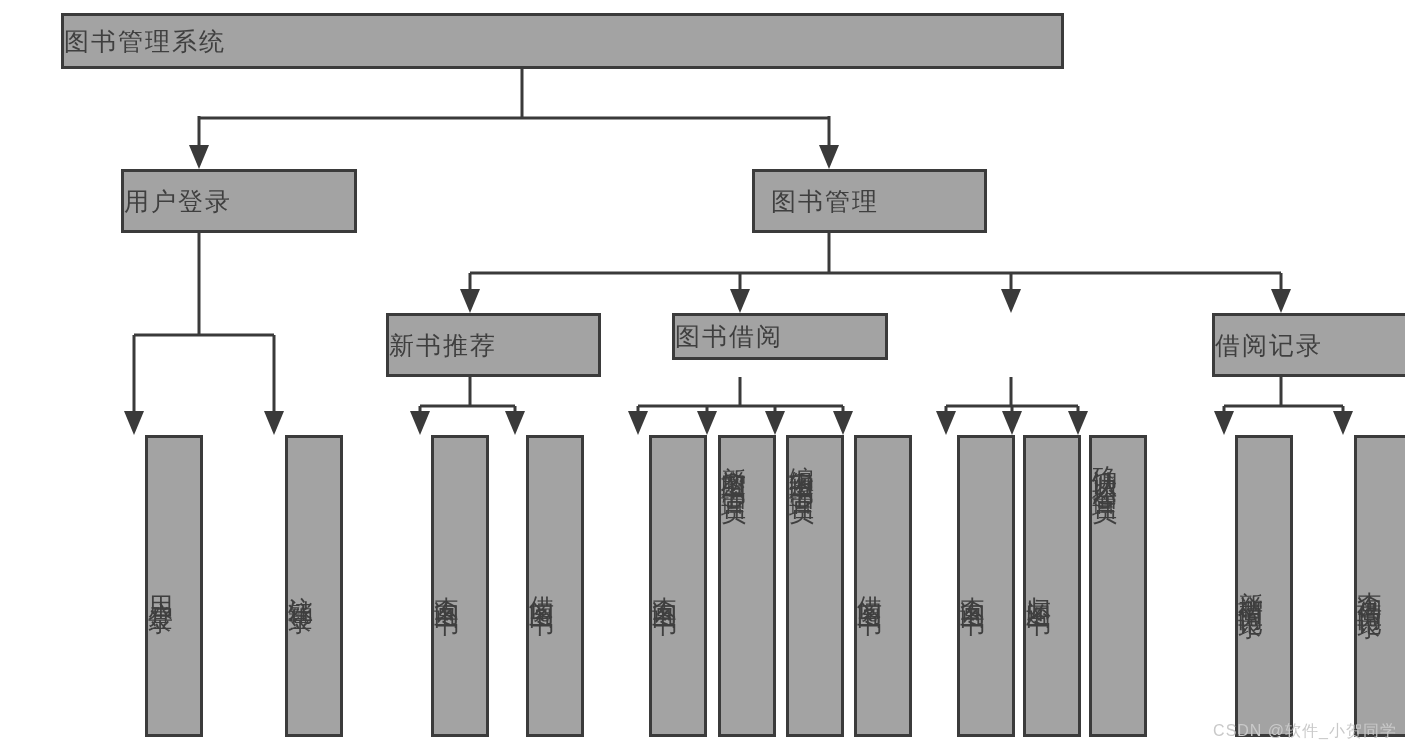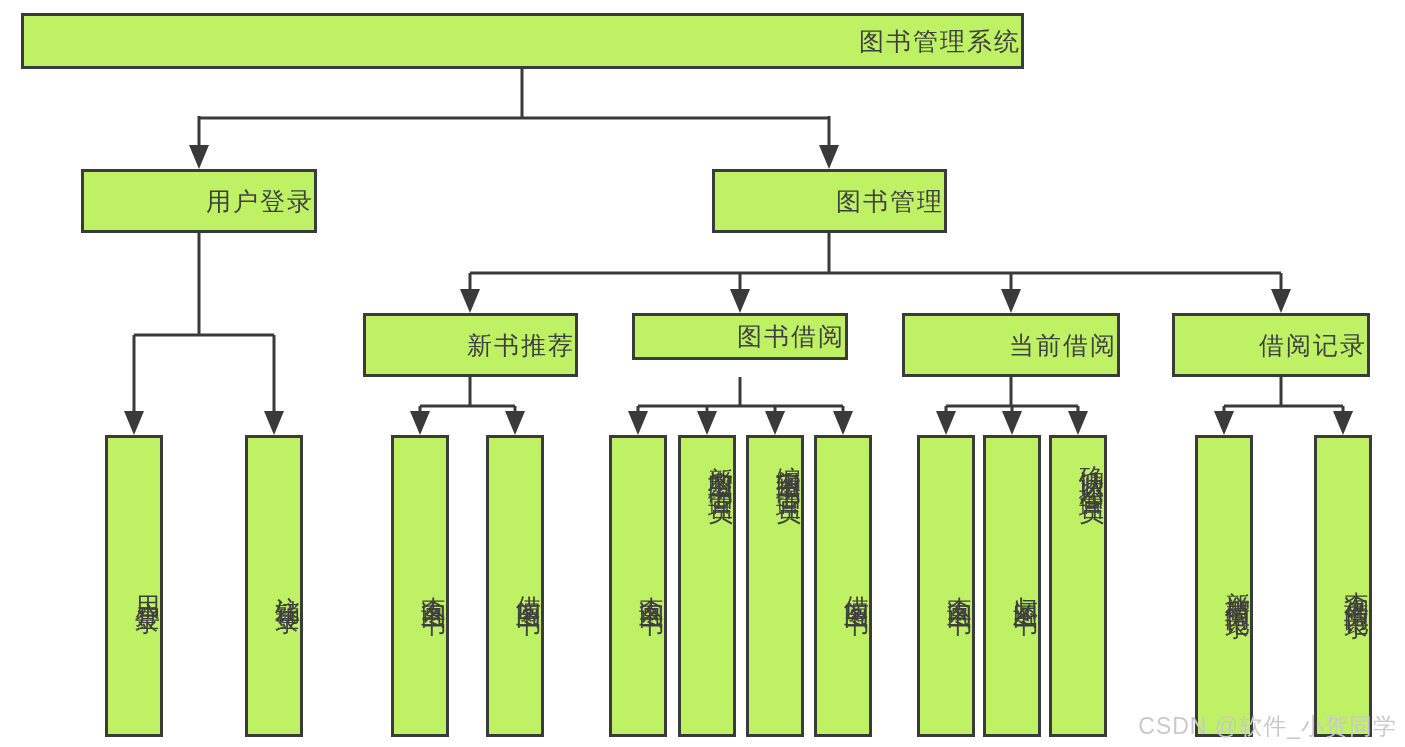--- a/index.html
+++ b/index.html
@@ -17,26 +17,27 @@
   }
   #connectors {
     position: absolute;
     left: 0; top: 0;
     z-index: 0;
     pointer-events: none;
   }
   .node {
     position: absolute;
     box-sizing: border-box;
-    background: #bef264;
+    background: #a3a3a3;
     border: 3px solid #3b3b3b;
     display: flex;
     align-items: center;
-    justify-content: flex-end;
+    justify-content: flex-start;
     z-index: 1;
+    margin-left: 40px;
   }
   .hlabel {
     font-size: 25px;
     letter-spacing: 2px;
     color: #3f3f3f;
     white-space: nowrap;
   }
   .vbox {
     width: 58px;
     height: 302px;
@@ -53,42 +54,42 @@
   .vbox.top {
     align-items: flex-start;
   }
   .vbox.top .vlabel {
     padding-top: 8px;
   }
   
   #node-root            { left: 21px;   top: 13px;  width: 1003px; height: 56px; }
   #node-user-login      { left: 81px;   top: 169px; width: 236px;  height: 64px; }
   #node-book-management { left: 712px;  top: 169px; width: 235px;  height: 64px; padding-left: 16px; }
-  #node-new-book-recommend { left: 363px;  top: 313px; width: 215px; height: 64px; padding-left: 24px; }
+  #node-new-book-recommend { left: 346px;  top: 313px; width: 215px; height: 64px; }
   #node-book-borrowing     { left: 632px;  top: 313px; width: 216px; height: 47px; }
   #node-current-borrowing  { left: 902px;  top: 313px; width: 218px; height: 64px; }
   #node-borrowing-records  { left: 1172px; top: 313px; width: 198px; height: 64px; }
   #leaf-1  { left: 105px; }
   #leaf-2  { left: 245px; }
   #leaf-3  { left: 391px; }
   #leaf-4  { left: 486px; }
   #leaf-5  { left: 609px; }
   #leaf-6  { left: 678px; }
   #leaf-7  { left: 746px; }
   #leaf-8  { left: 814px; }
   #leaf-9  { left: 917px; }
   #leaf-10 { left: 983px; }
   #leaf-11 { left: 1049px; }
   #leaf-12 { left: 1195px; }
   #leaf-13 { left: 1314px; }
   #watermark {
     position: absolute;
     right: 8px;
     bottom: 5px;
-    font-size: 23px;
+    font-size: 16px;
     letter-spacing: 1px;
     color: #c9c9c9;
     z-index: 2;
     white-space: nowrap;
   }
 </style>
 </head>
 <body>
 
 <div id="stage">
@@ -166,23 +167,20 @@
   <div class="node" id="node-book-management">
     <span class="hlabel">图书管理</span>
   </div>
 
   <div class="node" id="node-new-book-recommend">
     <span class="hlabel">新书推荐</span>
   </div>
   <div class="node" id="node-book-borrowing">
     <span class="hlabel">图书借阅</span>
   </div>
-  <div class="node" id="node-current-borrowing">
-    <span class="hlabel">当前借阅</span>
-  </div>
   <div class="node" id="node-borrowing-records">
     <span class="hlabel">借阅记录</span>
   </div>
 
   <div class="node vbox" id="leaf-1">
     <span class="vlabel">用户登录</span>
   </div>
   <div class="node vbox" id="leaf-2">
     <span class="vlabel">注销登录</span>
   </div>

